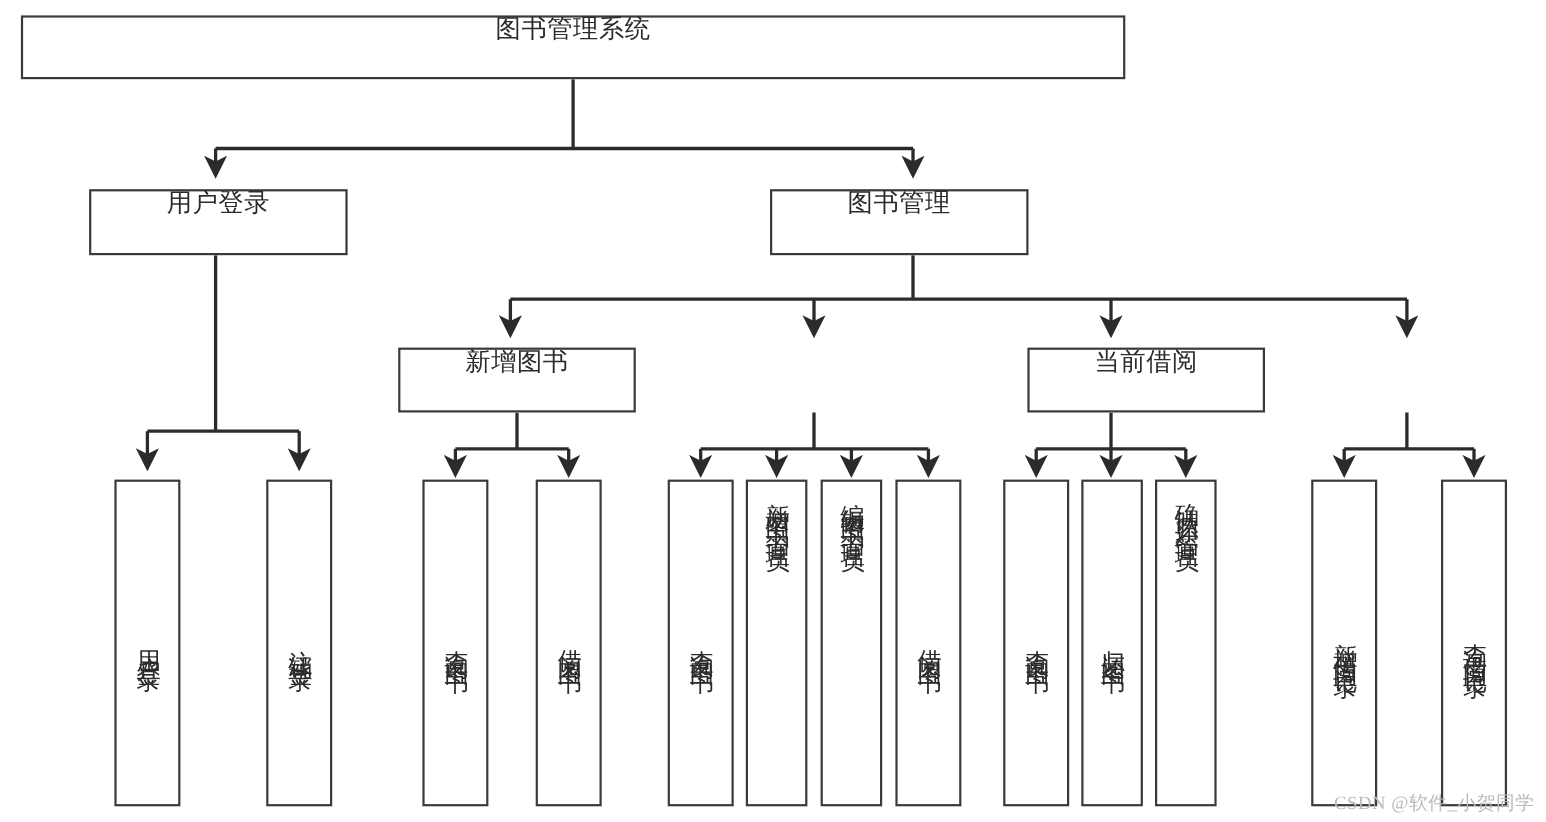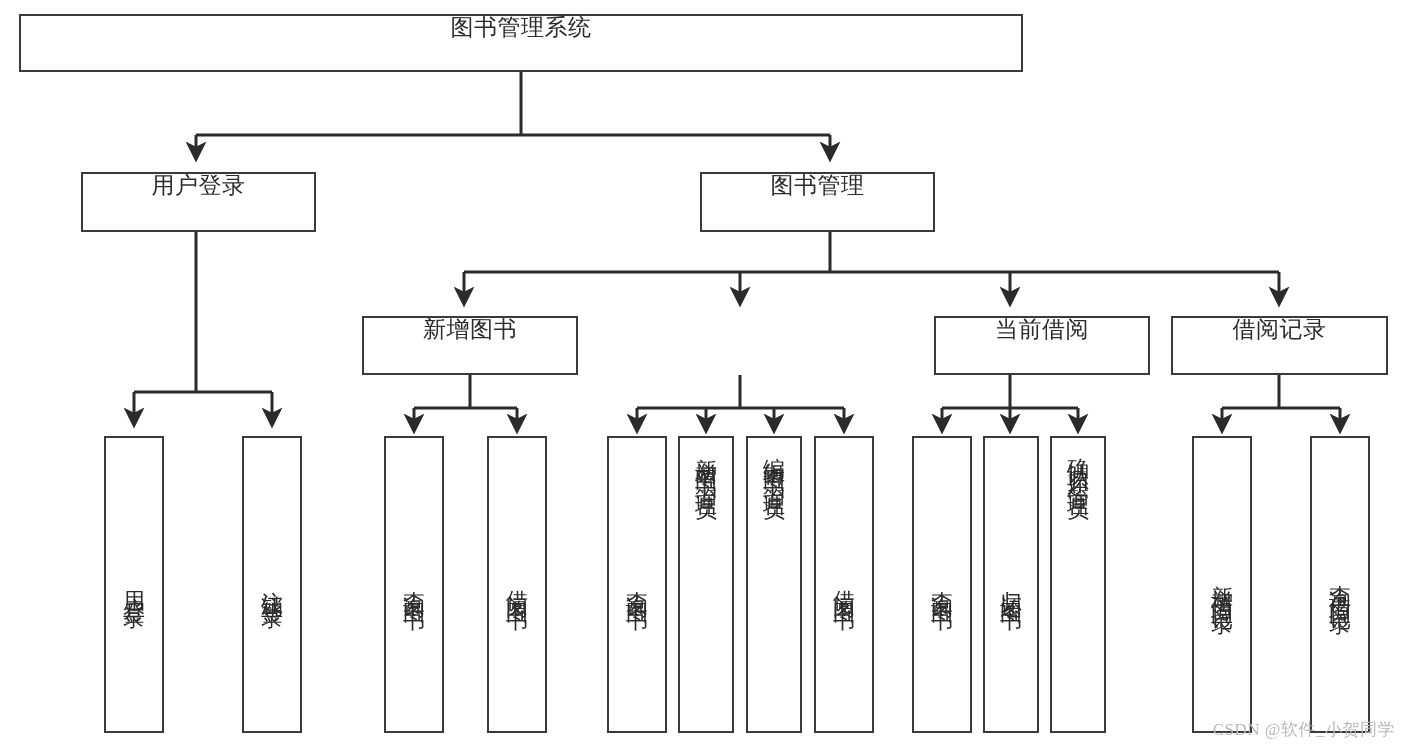--- a/index.html
+++ b/index.html
@@ -144,23 +144,20 @@
   <div class="node horiz" style="left:700px; top:172px; width:235px; height:60px;">
     <span class="lbl">图书管理</span>
   </div>
 
   <div class="node horiz" style="left:362px; top:316px; width:216px; height:59px;">
     <span class="lbl">新增图书</span>
   </div>
   <div class="node horiz" style="left:902px; top:316px; width:216px; height:59px;margin-left:32px;">
     <span class="lbl">当前借阅</span>
   </div>
-  <div class="node horiz" style="left:1171px; top:316px; width:217px; height:59px;">
-    <span class="lbl">借阅记录</span>
-  </div>
 
   <div class="node vert mid" style="left:104px; top:436px; width:60px; height:297px;">
     <span class="lbl">用户登录</span>
   </div>
   <div class="node vert mid" style="left:242px; top:436px; width:60px; height:297px;">
     <span class="lbl">注销登录</span>
   </div>
 
   <div class="node vert mid" style="left:384px; top:436px; width:60px; height:297px;">
     <span class="lbl">查询图书</span>

